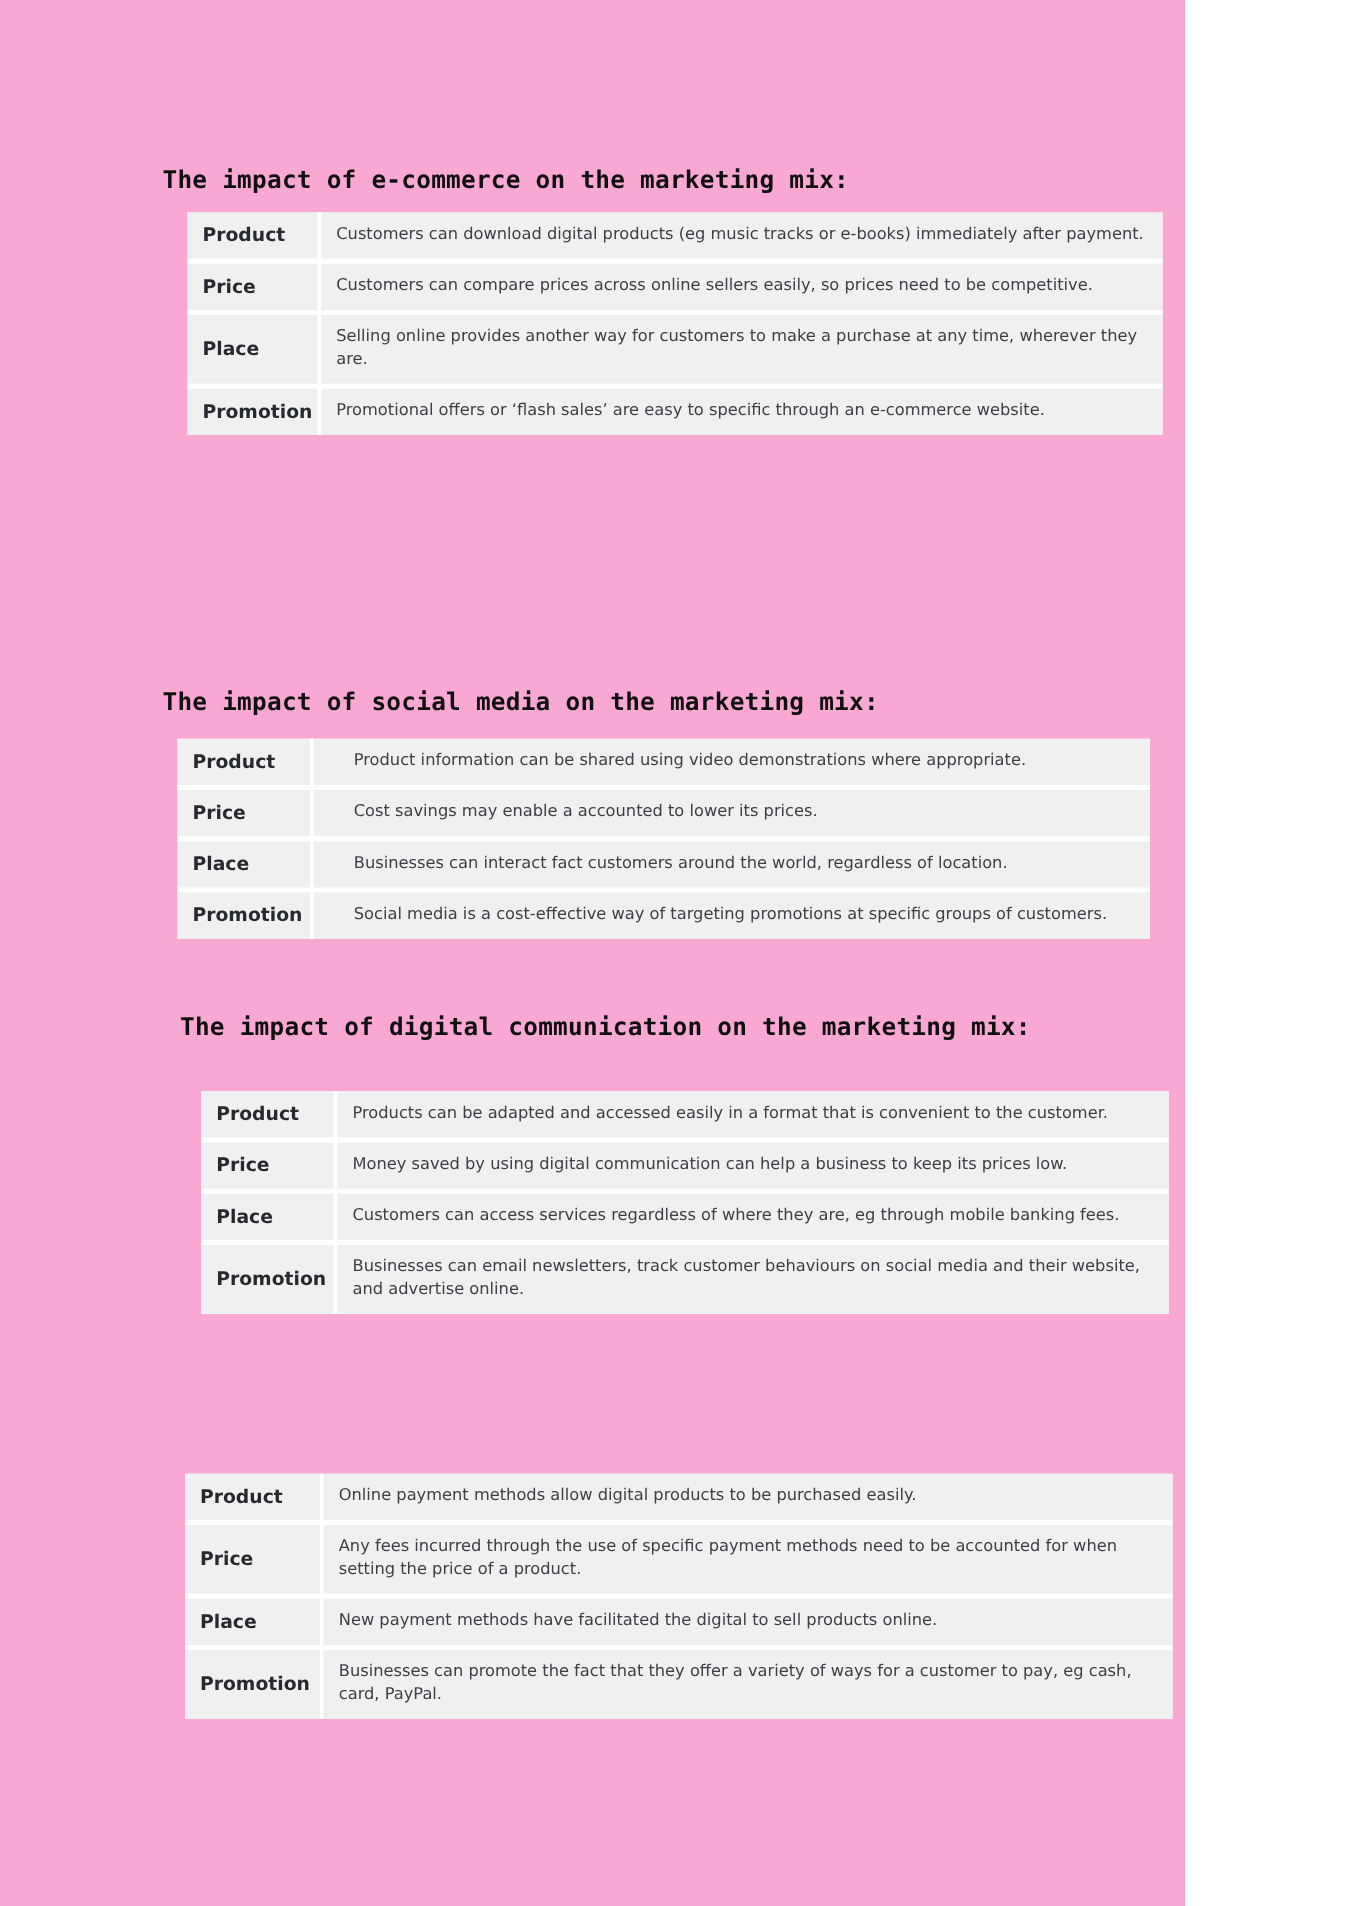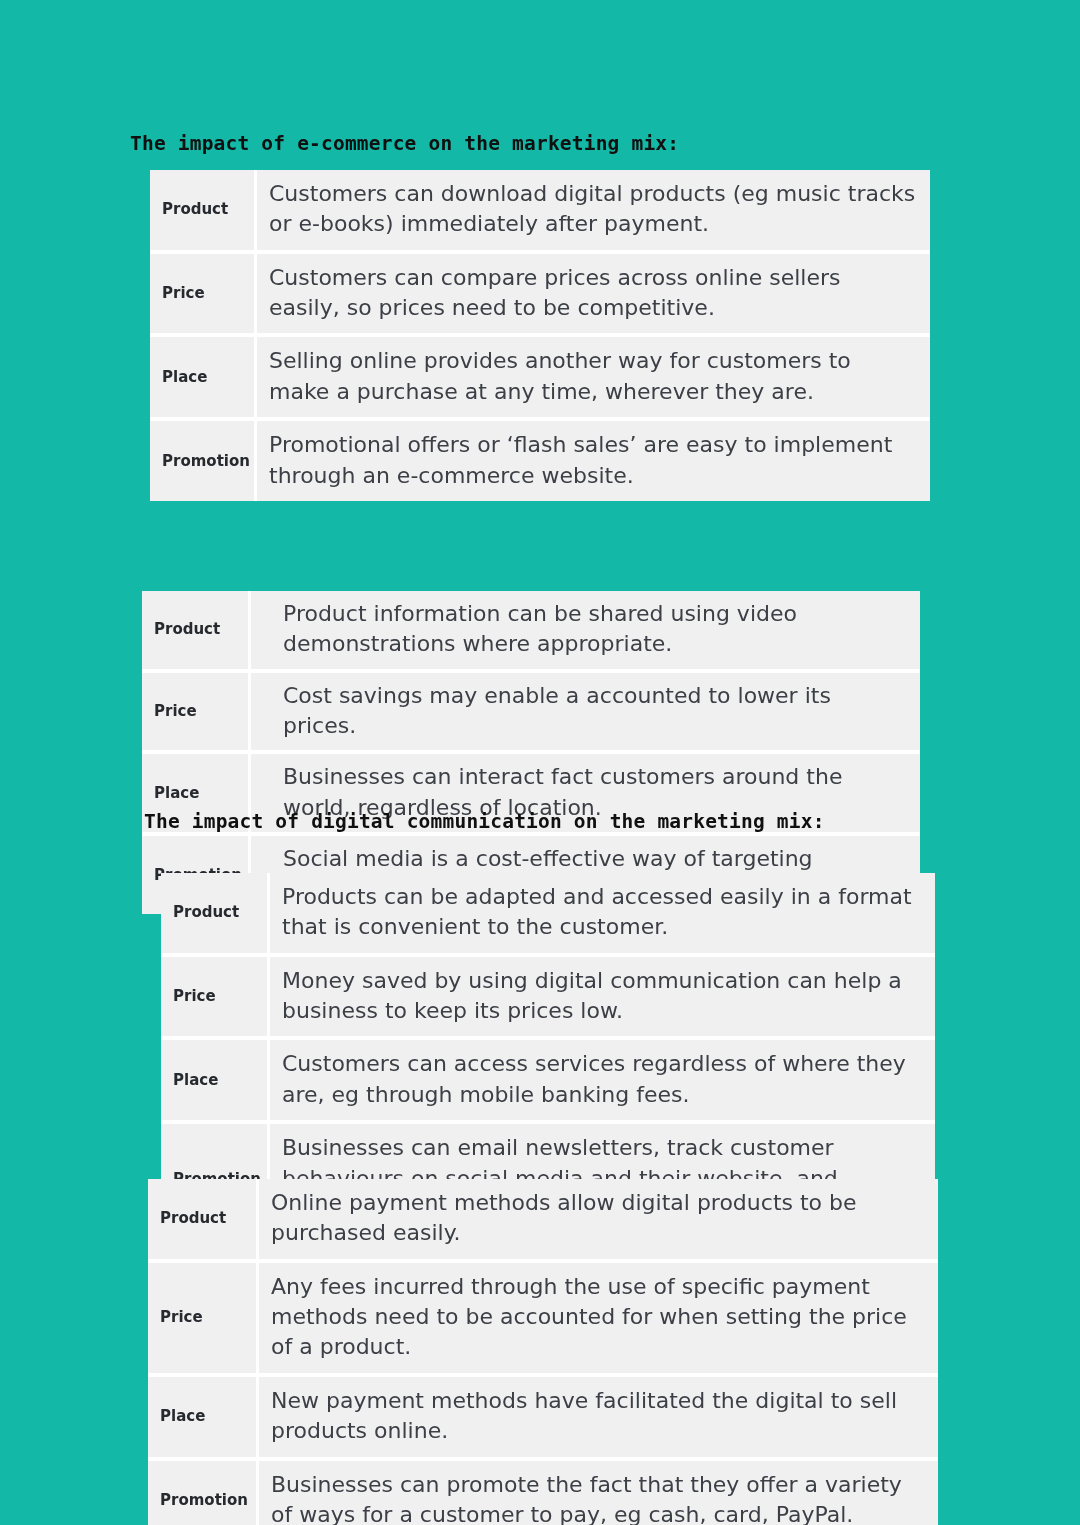--- a/index.html
+++ b/index.html
@@ -9,23 +9,23 @@
   }
   body {
     width: 1080px;
     height: 1525px;
     position: relative;
     font-family: "DejaVu Sans", sans-serif;
     overflow: hidden;
   }
   .page {
     position: relative;
-    width: 1080px;
+    width: 948px;
     height: 1525px;
-    background: #14b8a6;
+    background: #f9a8d4;
   }
 
   
   .heading {
     position: absolute;
     font-family: "DejaVu Sans Mono", monospace;
     font-weight: bold;
     font-size: 19.5px;
     letter-spacing: 0.2px;
     color: #101010;
@@ -47,21 +47,21 @@
   }
   .mix-table tr td.label {
     font-weight: bold;
     font-size: 15px;
     color: #262a2e;
     padding: 9px 10px 10px 12px;
     border-right: 3px solid #ffffff;
     white-space: nowrap;
   }
   .mix-table tr td.body {
-    font-size: 22px;
+    font-size: 13px;
     line-height: 1.38;
     padding: 9px 12px 10px 12px;
   }
   .mix-table tr + tr td {
     border-top: 4px solid #ffffff;
   }
 
   
   #table-ecommerce      { left: 150px; top: 170px;  width: 780px; }
   #table-ecommerce td.label { width: 82px; }
@@ -98,25 +98,26 @@
       <tr>
         <td class="label">Price</td>
         <td class="body">Customers can compare prices across online sellers easily, so prices need to be competitive.</td>
       </tr>
       <tr>
         <td class="label">Place</td>
         <td class="body">Selling online provides another way for customers to make a purchase at any time, wherever they are.</td>
       </tr>
       <tr>
         <td class="label">Promotion</td>
-        <td class="body">Promotional offers or ‘flash sales’ are easy to implement through an e-commerce website.</td>
+        <td class="body">Promotional offers or ‘flash sales’ are easy to specific through an e-commerce website.</td>
       </tr>
     </tbody>
   </table>
 
+  <div class="heading" id="heading-social-media">The impact of social media on the marketing mix:</div>
 
   <table class="mix-table" id="table-social-media">
     <tbody>
       <tr>
         <td class="label">Product</td>
         <td class="body">Product information can be shared using video demonstrations where appropriate.</td>
       </tr>
       <tr>
         <td class="label">Price</td>
         <td class="body">Cost savings may enable a accounted to lower its prices.</td>

